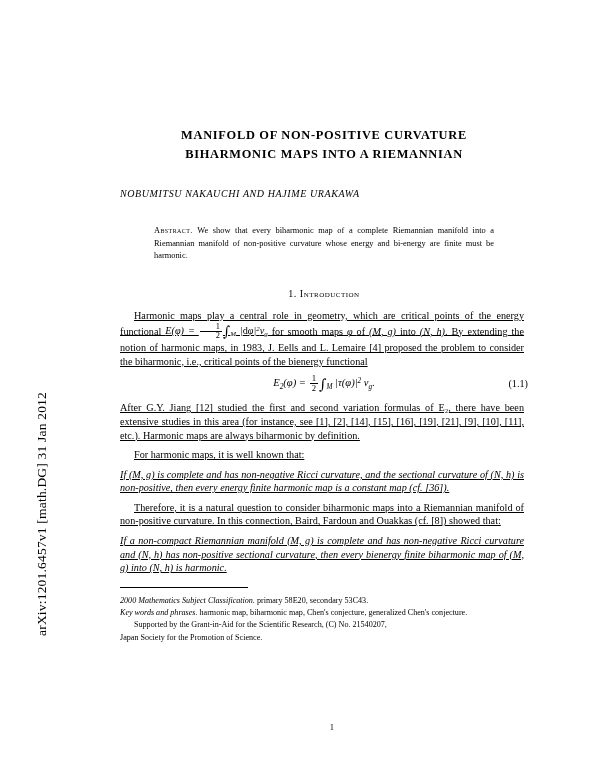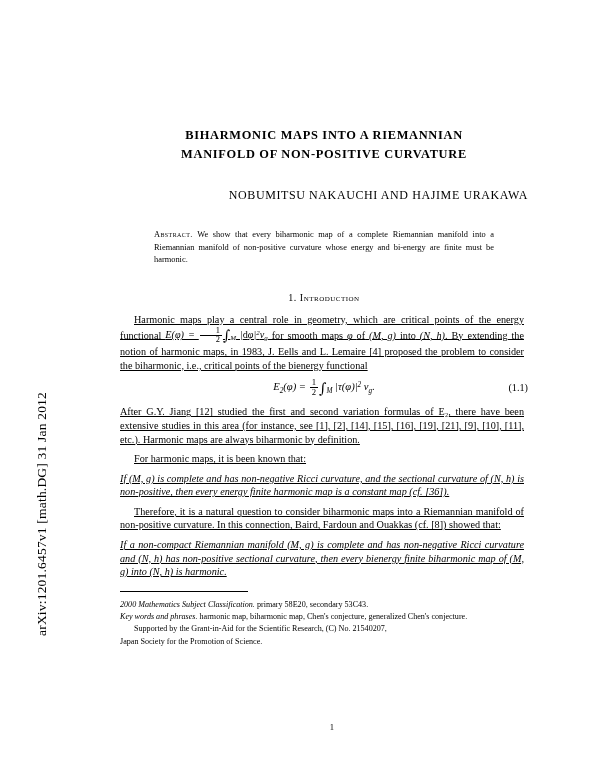--- a/index.html
+++ b/index.html
@@ -57,24 +57,25 @@
     font-size: 12.4px;
     letter-spacing: 0.7px;
     line-height: 1.55;
     margin: 0 0 24px 0;
   }
   .title .line {
     display: block;
   }
 
   .authors {
-    text-align: right;
-    font-size: 12px;
+    text-align: left;
+    font-size: 10px;
     letter-spacing: 0.6px;
     margin: 0 0 26px 0;
+    font-style: italic;
   }
 
   .abstract {
     margin: 0 34px 26px 34px;
     font-size: 8.4px;
     line-height: 1.45;
     text-align: justify;
   }
   .abstract .abs-head {
     font-variant: small-caps;
@@ -171,42 +172,42 @@
 <body>
 
 <div class="arxiv-stamp">
   <span class="stamp-text">arXiv:1201.6457v1  [math.DG]  31 Jan 2012</span>
 </div>
 
 <div class="page">
   <div class="content">
 
     <h1 class="title">
+      <span class="line">MANIFOLD OF NON-POSITIVE CURVATURE</span>
       <span class="line">BIHARMONIC MAPS INTO A RIEMANNIAN</span>
-      <span class="line">MANIFOLD OF NON-POSITIVE CURVATURE</span>
     </h1>
 
     <div class="authors">NOBUMITSU NAKAUCHI AND HAJIME URAKAWA</div>
 
     <div class="abstract">
       <span class="abs-head">Abstract.</span><span> We show that every biharmonic map of a complete Riemannian manifold into a Riemannian manifold of non-positive curvature whose energy and bi-energy are finite must be harmonic.</span>
     </div>
 
     <div class="section-head">1. Introduction</div>
 
     <p class="body"><span>Harmonic maps play a central role in geometry, which are critical points of the energy functional </span><span class="math">E(φ) = <span class="frac"><span class="num upr">1</span><span class="den upr">2</span></span><span class="intg">∫</span><span class="sub">M</span> |<span class="upr">d</span>φ|<span class="sup">2</span><span class="math">v</span><span class="sub">g</span></span><span> for smooth maps </span><span class="math">φ <span class="upr">of</span> (M, g) <span class="upr">into</span> (N, h)</span><span>. By extending the notion of harmonic maps, in 1983, J. Eells and L. Lemaire [4] proposed the problem to consider the biharmonic, i.e., critical points of the bienergy functional</span></p>
 
     <div class="eq-block">
       <span class="math">E<span class="sub">2</span>(φ) = <span class="frac"><span class="num upr">1</span><span class="den upr">2</span></span><span class="intg">∫</span><span class="sub">M</span> |τ(φ)|<span class="sup">2</span> v<span class="sub">g</span>.</span>
       <span class="eq-num">(1.1)</span>
     </div>
 
     <p class="body noindent">After G.Y. Jiang [12] studied the first and second variation formulas of E₂, there have been extensive studies in this area (for instance, see [1], [2], [14], [15], [16], [19], [21], [9], [10], [11], etc.). Harmonic maps are always biharmonic by definition.</p>
 
-    <p class="body">For harmonic maps, it is been known that:</p>
+    <p class="body">For harmonic maps, it is well known that:</p>
 
     <p class="body italic">If (M, g) is complete and has non-negative Ricci curvature, and the sectional curvature of (N, h) is non-positive, then every energy finite harmonic map is a constant map (cf. [36]).</p>
 
     <p class="body">Therefore, it is a natural question to consider biharmonic maps into a Riemannian manifold of non-positive curvature. In this connection, Baird, Fardoun and Ouakkas (cf. [8]) showed that:</p>
 
     <p class="body italic">If a non-compact Riemannian manifold (M, g) is complete and has non-negative Ricci curvature and (N, h) has non-positive sectional curvature, then every bienergy finite biharmonic map of (M, g) into (N, h) is harmonic.</p>
 
     <div class="footnote-rule"></div>
 
     <div class="footnotes">

